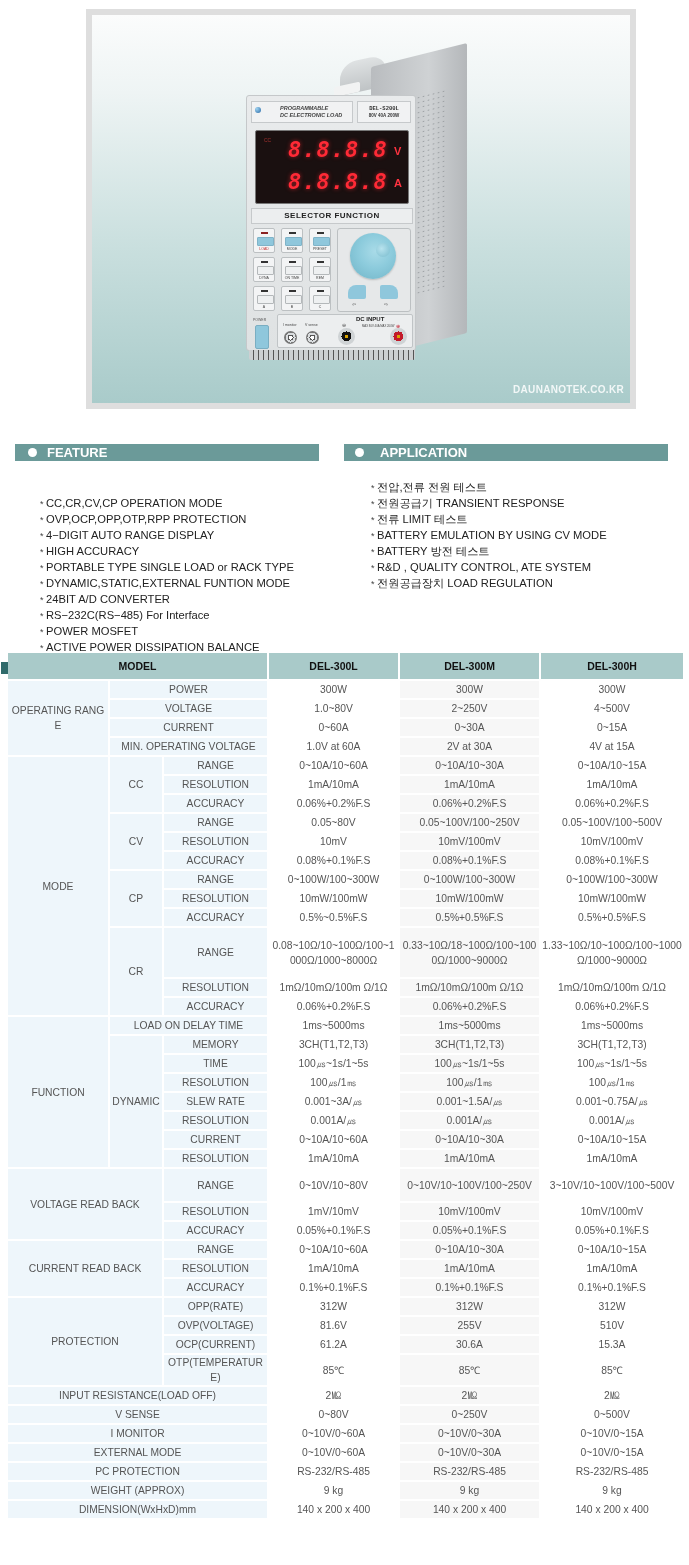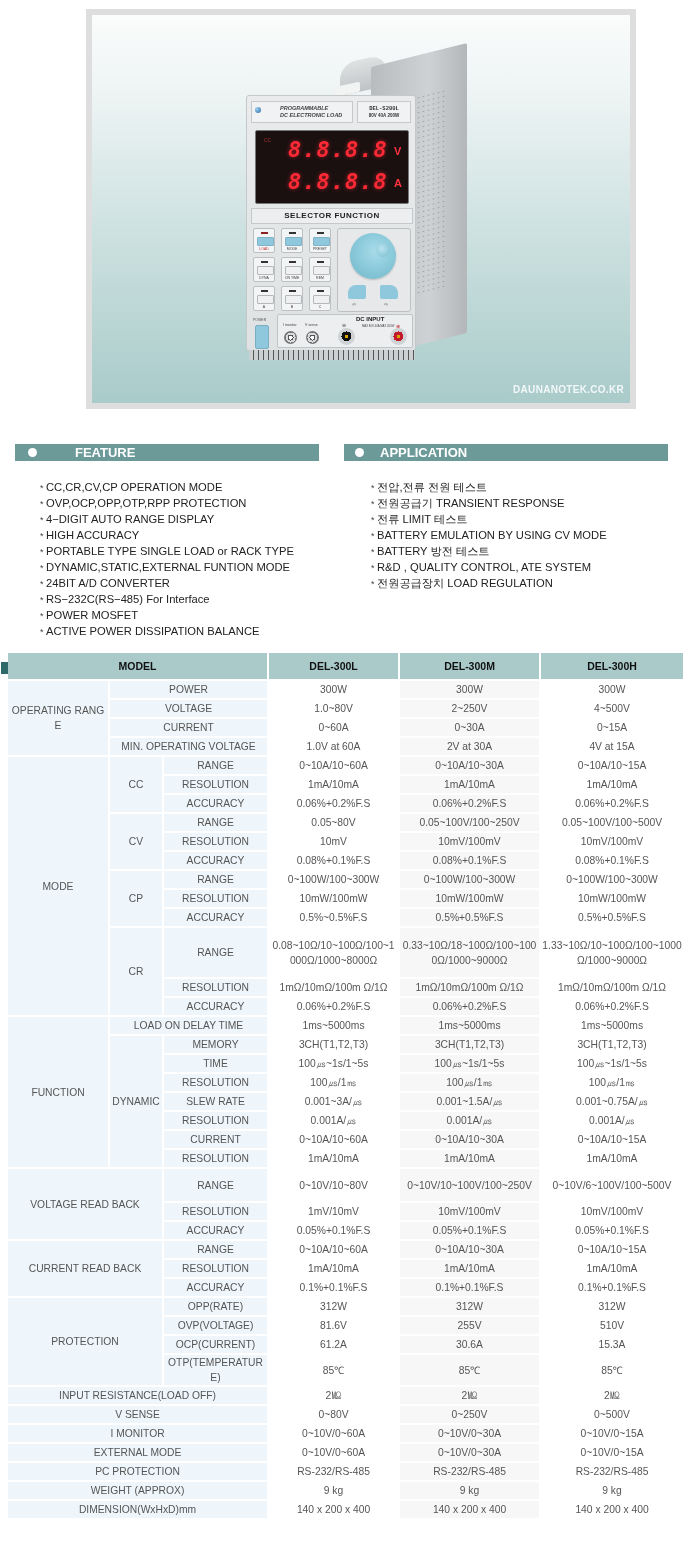--- a/index.html
+++ b/index.html
@@ -155,36 +155,36 @@
   .dev-bottom {
     position: absolute; left: 2px; bottom: -10px; width: 166px; height: 10px;
     background: #cdd0d2; border-radius: 0 0 2px 2px;
     background-image: repeating-linear-gradient(90deg, #cdd0d2 0 4px, #555 4px 5px);
   }
 
   
   .bar {
     position: absolute; height: 17px; background: #6b9a99;
     color: #ffffff; font-family: "Liberation Sans", sans-serif; font-weight: bold; font-size: 13px;
-    line-height: 17px; padding-left: 60px;
+    line-height: 17px; padding-left: 32px;
   }
   .bar-dot {
     position: absolute; left: 13px; top: 4px; width: 9px; height: 9px; border-radius: 50%; background: #fff;
   }
   .bar.feature { left: 15px; top: 444px; width: 304px; }
   .bar.application { left: 344px; top: 444px; width: 324px; padding-left: 36px; }
   .bar.application .bar-dot { left: 11px; }
 
   .list {
     position: absolute; list-style: none;
     font-family: "Liberation Sans", sans-serif; font-size: 11.2px; color: #222; line-height: 15px;
   }
   .list li { white-space: nowrap; }
   .list li::before { content: "* "; font-size: 9px; color: #444; }
-  .list.feature { left: 40px; top: 480px; }
+  .list.feature { left: 40px; top: 496px; }
   .list.application { left: 371px; top: 480px; }
 
   
   .spec-title {
     position: absolute; left: 1px; top: 660px;
     font-family: "DejaVu Serif", serif; font-weight: bold; font-size: 14px; color: #2f6a6a;
   }
   .spec-title .square {
     display: inline-block; width: 11px; height: 12px; background: #2f6a6a; margin-right: 4px; vertical-align: -1px;
   }
@@ -500,21 +500,21 @@
       <td class="c-l">1mA/10mA</td>
       <td class="c-m">1mA/10mA</td>
       <td class="c-h">1mA/10mA</td>
     </tr>
 
     <tr>
       <td class="lbl" colspan="2" rowspan="3">VOLTAGE READ BACK</td>
       <td class="lbl" style="height:32px">RANGE</td>
       <td class="c-l">0~10V/10~80V</td>
       <td class="c-m">0~10V/10~100V/100~250V</td>
-      <td class="c-h">0~10V/6~100V/100~500V</td>
+      <td class="c-h">3~10V/10~100V/100~500V</td>
     </tr>
     <tr>
       <td class="lbl">RESOLUTION</td>
       <td class="c-l">1mV/10mV</td>
       <td class="c-m">10mV/100mV</td>
       <td class="c-h">10mV/100mV</td>
     </tr>
     <tr>
       <td class="lbl">ACCURACY</td>
       <td class="c-l">0.05%+0.1%F.S</td>

